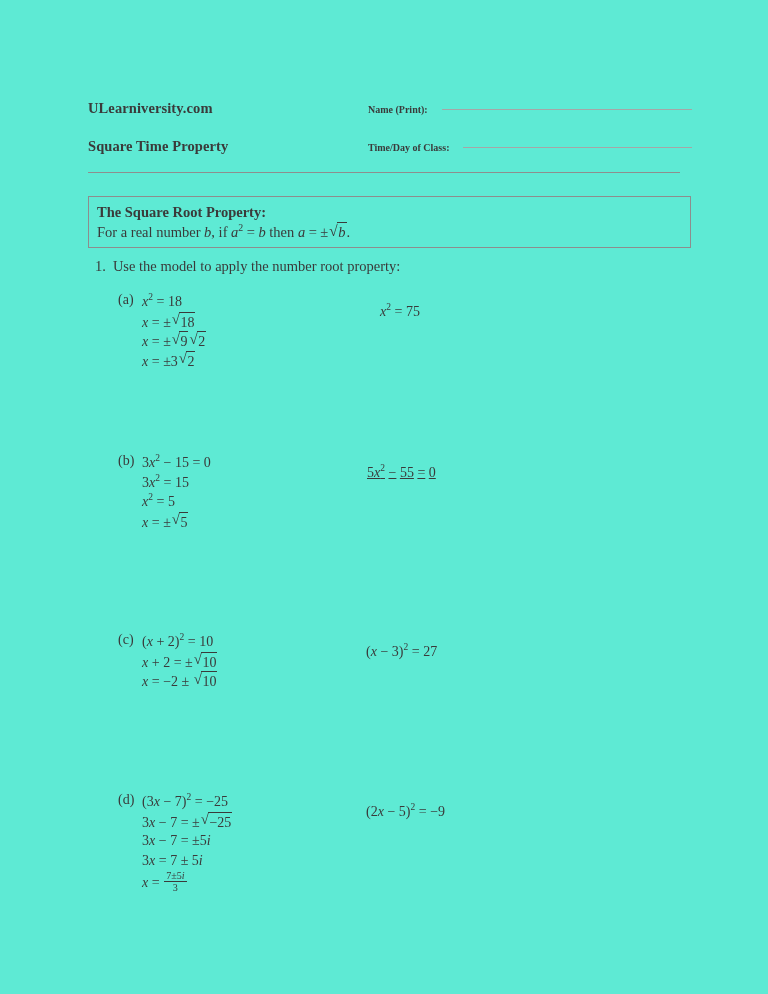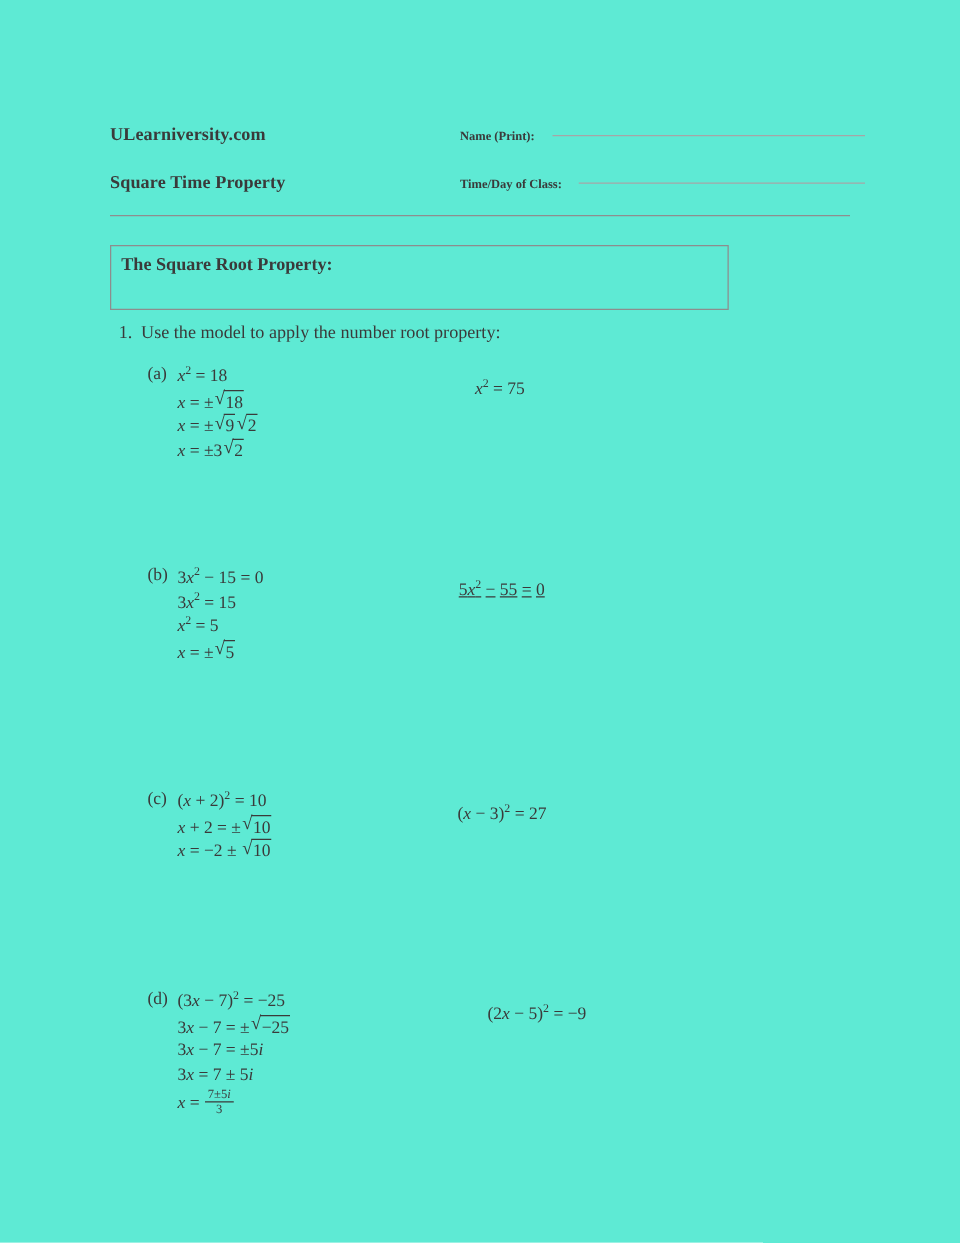--- a/index.html
+++ b/index.html
@@ -58,21 +58,21 @@
     top: 172px;
     width: 592px;
     border-top: 1.4px solid #8e8e8e;
   }
 
   
   .theorem-box {
     position: absolute;
     left: 88px;
     top: 196px;
-    width: 495px;
+    width: 603px;
     height: 52px;
     border: 1.2px solid #8d8d8d;
     padding: 6px 8px 0 8px;
     box-sizing: border-box;
   }
   .theorem-title {
     font-weight: bold;
     font-size: 14.5px;
     line-height: 1.25;
   }
@@ -189,20 +189,27 @@
     <div class="hdr-row">
       <div class="hdr-left">Square Time Property</div>
       <div class="hdr-label">Time/Day of Class:</div>
       <div class="hdr-blank"></div>
     </div>
   </div>
   <div class="hdr-rule"></div>
 
   <div class="theorem-box">
     <div class="theorem-title">The Square Root Property:</div>
+    <div class="theorem-text">
+      <span>For a real number</span>
+      <span class="mi">b</span><span>, if</span>
+      <span class="mi">a</span><span class="sup">2</span><span class="op">=</span><span class="mi">b</span>
+      <span>then</span>
+      <span class="mi">a</span><span class="op">=</span><span>±</span><span class="sqrt"><span class="rad mi">b</span></span><span>.</span>
+    </div>
   </div>
 
   <div class="instruction">
     <span class="num">1.</span><span>Use the model to apply the number root property:</span>
   </div>
 
   <div class="part" style="top:292px;">
     <div class="part-label">(a)</div>
     <div class="steps">
       <div class="step">
@@ -274,18 +281,18 @@
       <div class="step">
         <span>3</span><span class="mi">x</span><span class="op">−</span><span>7</span><span class="op">=</span><span>±</span><span>5</span><span class="mi">i</span>
       </div>
       <div class="step">
         <span>3</span><span class="mi">x</span><span class="op">=</span><span>7</span><span class="op">±</span><span>5</span><span class="mi">i</span>
       </div>
       <div class="step">
         <span class="mi">x</span><span class="op">=</span><span class="frac"><span class="num-part"><span>7</span><span>±</span><span>5</span><span class="mi">i</span></span><span class="den-part">3</span></span>
       </div>
     </div>
-    <div class="exercise" style="left:248px;margin-left:24px;">
+    <div class="exercise" style="left:248px;">
       <span>(</span><span>2</span><span class="mi">x</span><span class="op">−</span><span>5</span><span>)</span><span class="sup">2</span><span class="op">=</span><span>−9</span>
     </div>
   </div>
 
 </div>
 
 </body></html>

